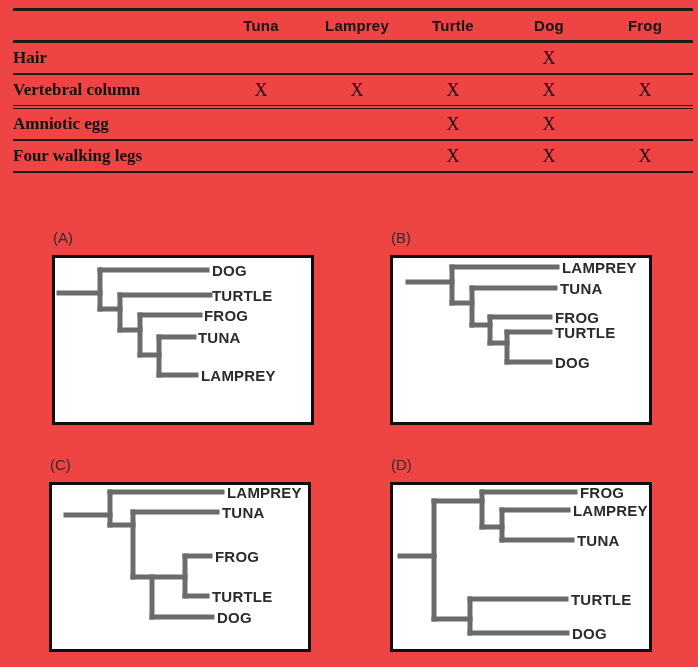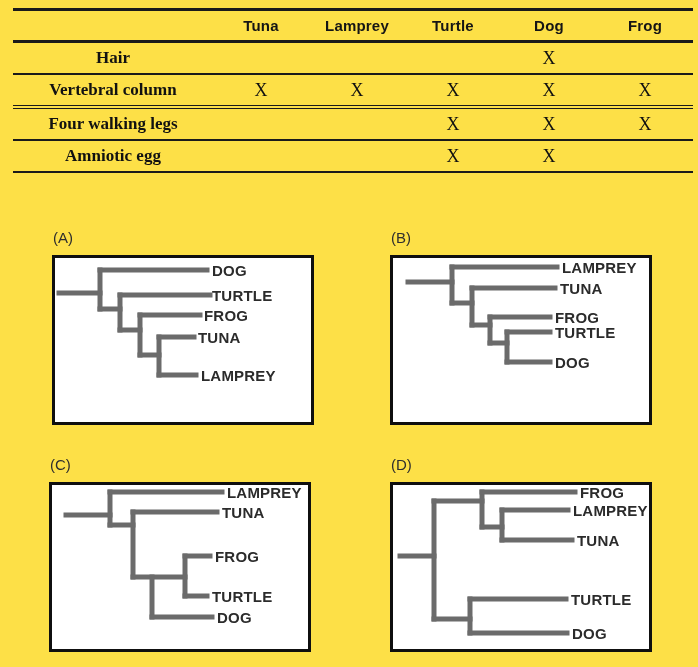--- a/index.html
+++ b/index.html
@@ -1,31 +1,31 @@
 <!DOCTYPE html>
 <html><head>
 <meta charset="utf-8">
 <style>
   html,body{margin:0;padding:0;background:#ffffff;}
-  .page{position:relative;width:698px;height:667px;background:#fde047;overflow:hidden;
+  .page{position:relative;width:698px;height:667px;background:#ef4444;overflow:hidden;
         font-family:"Liberation Sans",sans-serif;}
 
   
   table.trait-table{position:absolute;left:13px;top:8px;width:680px;
     border-collapse:collapse;table-layout:fixed;
     border-top:3px solid #1a1a1a;}
   col.c0{width:200px;} col.cd{width:96px;}
   .trait-table thead th{height:29px;vertical-align:middle;
     font:700 15px "Liberation Sans",sans-serif;color:#151515;
     text-align:center;padding:0;border-bottom:3px solid #1a1a1a;letter-spacing:.2px;}
   .trait-table thead th.trait-col{text-align:left;}
   .trait-table tbody td{height:30px;vertical-align:middle;padding:0;
     border-bottom:2.5px solid #1a1a1a;}
   .trait-table tbody tr.double-rule td{border-bottom:4px double #1a1a1a;}
-  td.trait{font:700 17px "Liberation Serif",serif;color:#111;padding-left:8px;text-align:center;}
+  td.trait{font:700 17px "Liberation Serif",serif;color:#111;padding-left:8px;text-align:left;}
   td.mark{font:400 18px "Liberation Serif",serif;color:#111;text-align:center;}
 
   
   .panel{position:absolute;width:272px;}
   .panel-label{display:block;font:400 15px "Liberation Sans",sans-serif;
     color:#2e2e2e;margin:0 0 9px 1px;}
   .tree-box{position:relative;width:262px;height:170px;box-sizing:border-box;
     border:3px solid #0f0f0f;background:#ffffff;}
   .tree-svg{position:absolute;left:-3px;top:-3px;overflow:visible;}
   .leaf{font-family:"Liberation Sans",sans-serif;font-weight:700;font-size:15px;
@@ -66,34 +66,34 @@
         </tr>
         <tr class="double-rule">
           <td class="trait">Vertebral column</td>
           <td class="mark">X</td>
           <td class="mark">X</td>
           <td class="mark">X</td>
           <td class="mark">X</td>
           <td class="mark">X</td>
         </tr>
         <tr>
+          <td class="trait">Amniotic egg</td>
+          <td class="mark"></td>
+          <td class="mark"></td>
+          <td class="mark">X</td>
+          <td class="mark">X</td>
+          <td class="mark"></td>
+        </tr>
+        <tr>
           <td class="trait">Four walking legs</td>
           <td class="mark"></td>
           <td class="mark"></td>
           <td class="mark">X</td>
           <td class="mark">X</td>
           <td class="mark">X</td>
-        </tr>
-        <tr>
-          <td class="trait">Amniotic egg</td>
-          <td class="mark"></td>
-          <td class="mark"></td>
-          <td class="mark">X</td>
-          <td class="mark">X</td>
-          <td class="mark"></td>
         </tr>
       </tbody>
   </table>
 
   <div class="panel" style="left: 52px; top: 229px;">
     <span class="panel-label">(A)</span>
     <div class="tree-box">
         <svg width="262" height="170" class="tree-svg">
           <line x1="7" y1="38" x2="48" y2="38" stroke="#6b6b6b" stroke-width="5" stroke-linecap="square"></line>
           <line x1="48" y1="15" x2="48" y2="54" stroke="#6b6b6b" stroke-width="5" stroke-linecap="square"></line>

